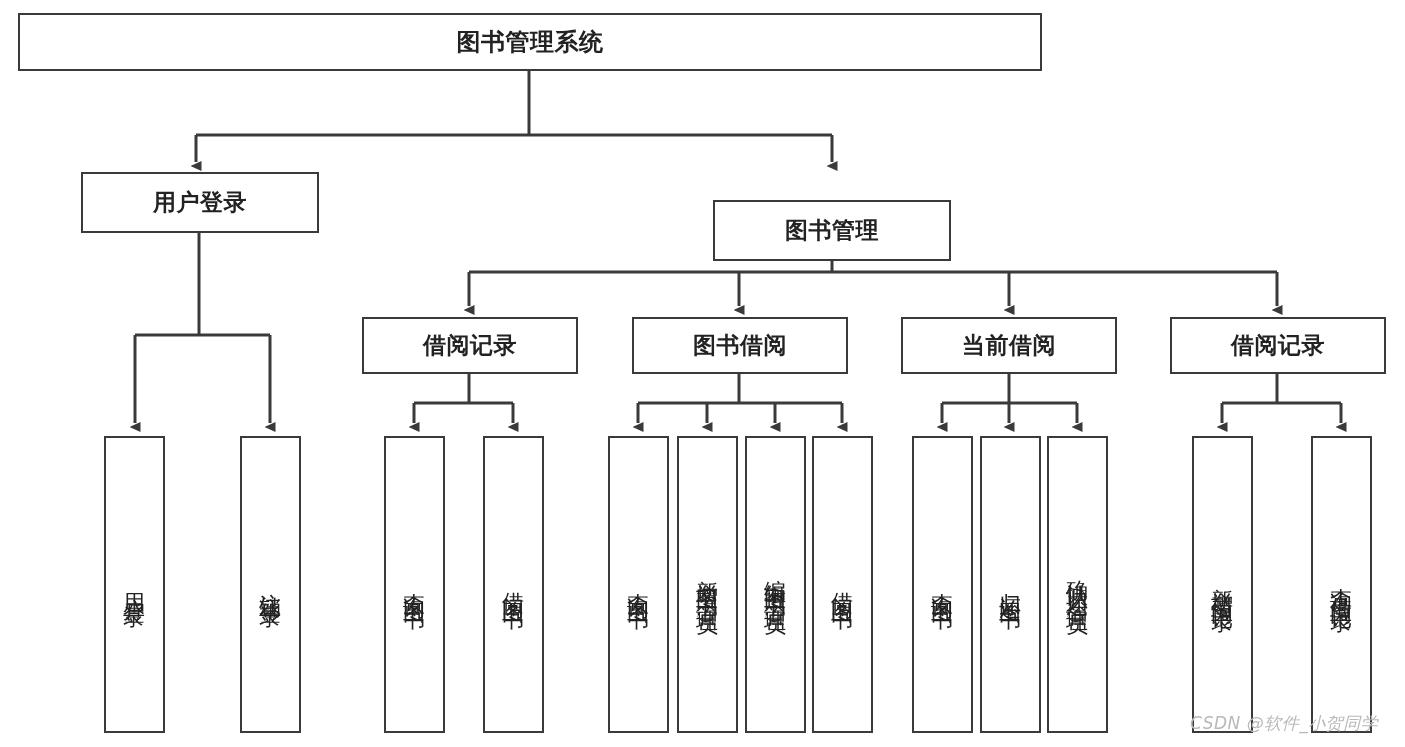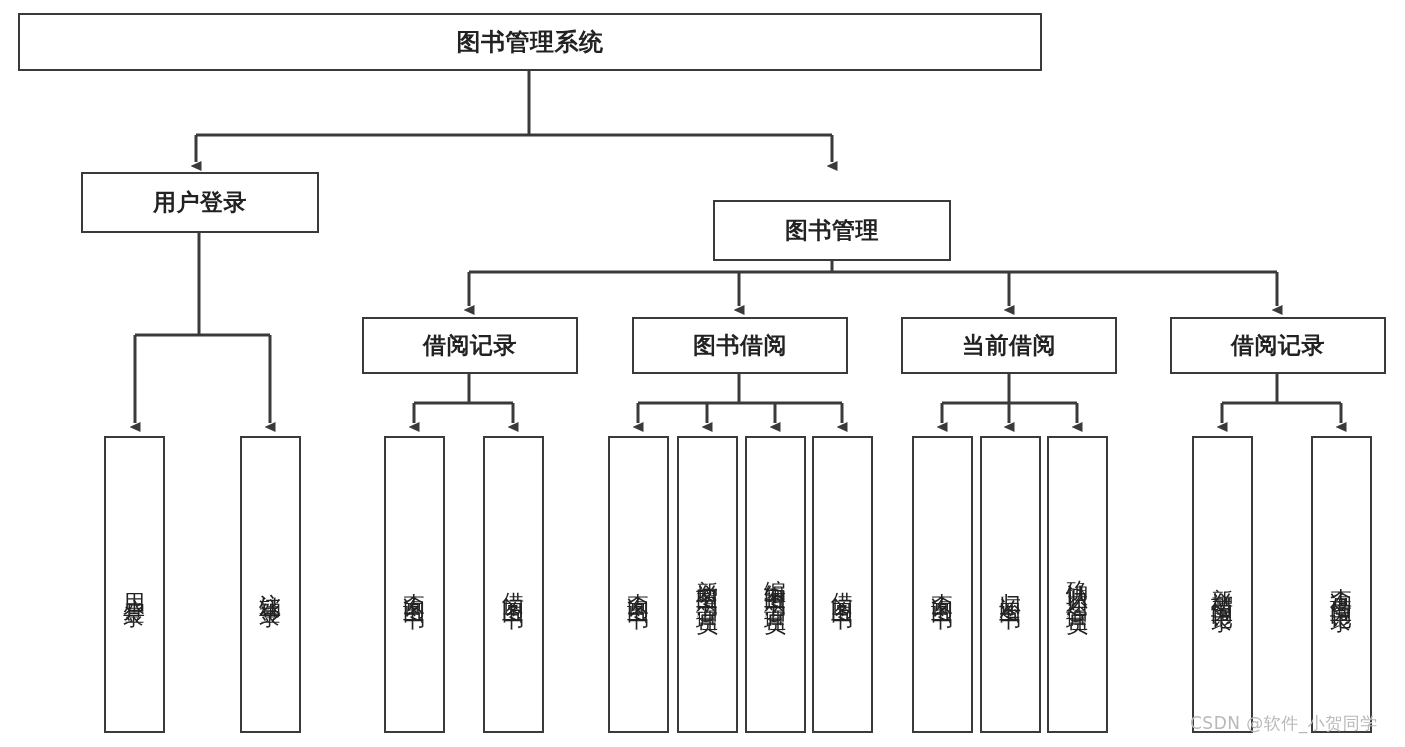--- a/index.html
+++ b/index.html
@@ -56,20 +56,21 @@
     pointer-events: none;
   }
   .watermark {
     position: absolute;
     left: 1190px;
     top: 712px;
     font-size: 17px;
     color: #b9b9b9;
     white-space: nowrap;
     letter-spacing: 0.5px;
+    font-style: italic;
   }
 </style>
 </head>
 <body>
 
 <div id="canvas">
 
   <svg id="edges" viewBox="0 0 1405 747" xmlns="http://www.w3.org/2000/svg">
     <defs>
       <marker id="arrow" markerWidth="10" markerHeight="11" refX="1" refY="5.5" orient="auto" markerUnits="userSpaceOnUse">

